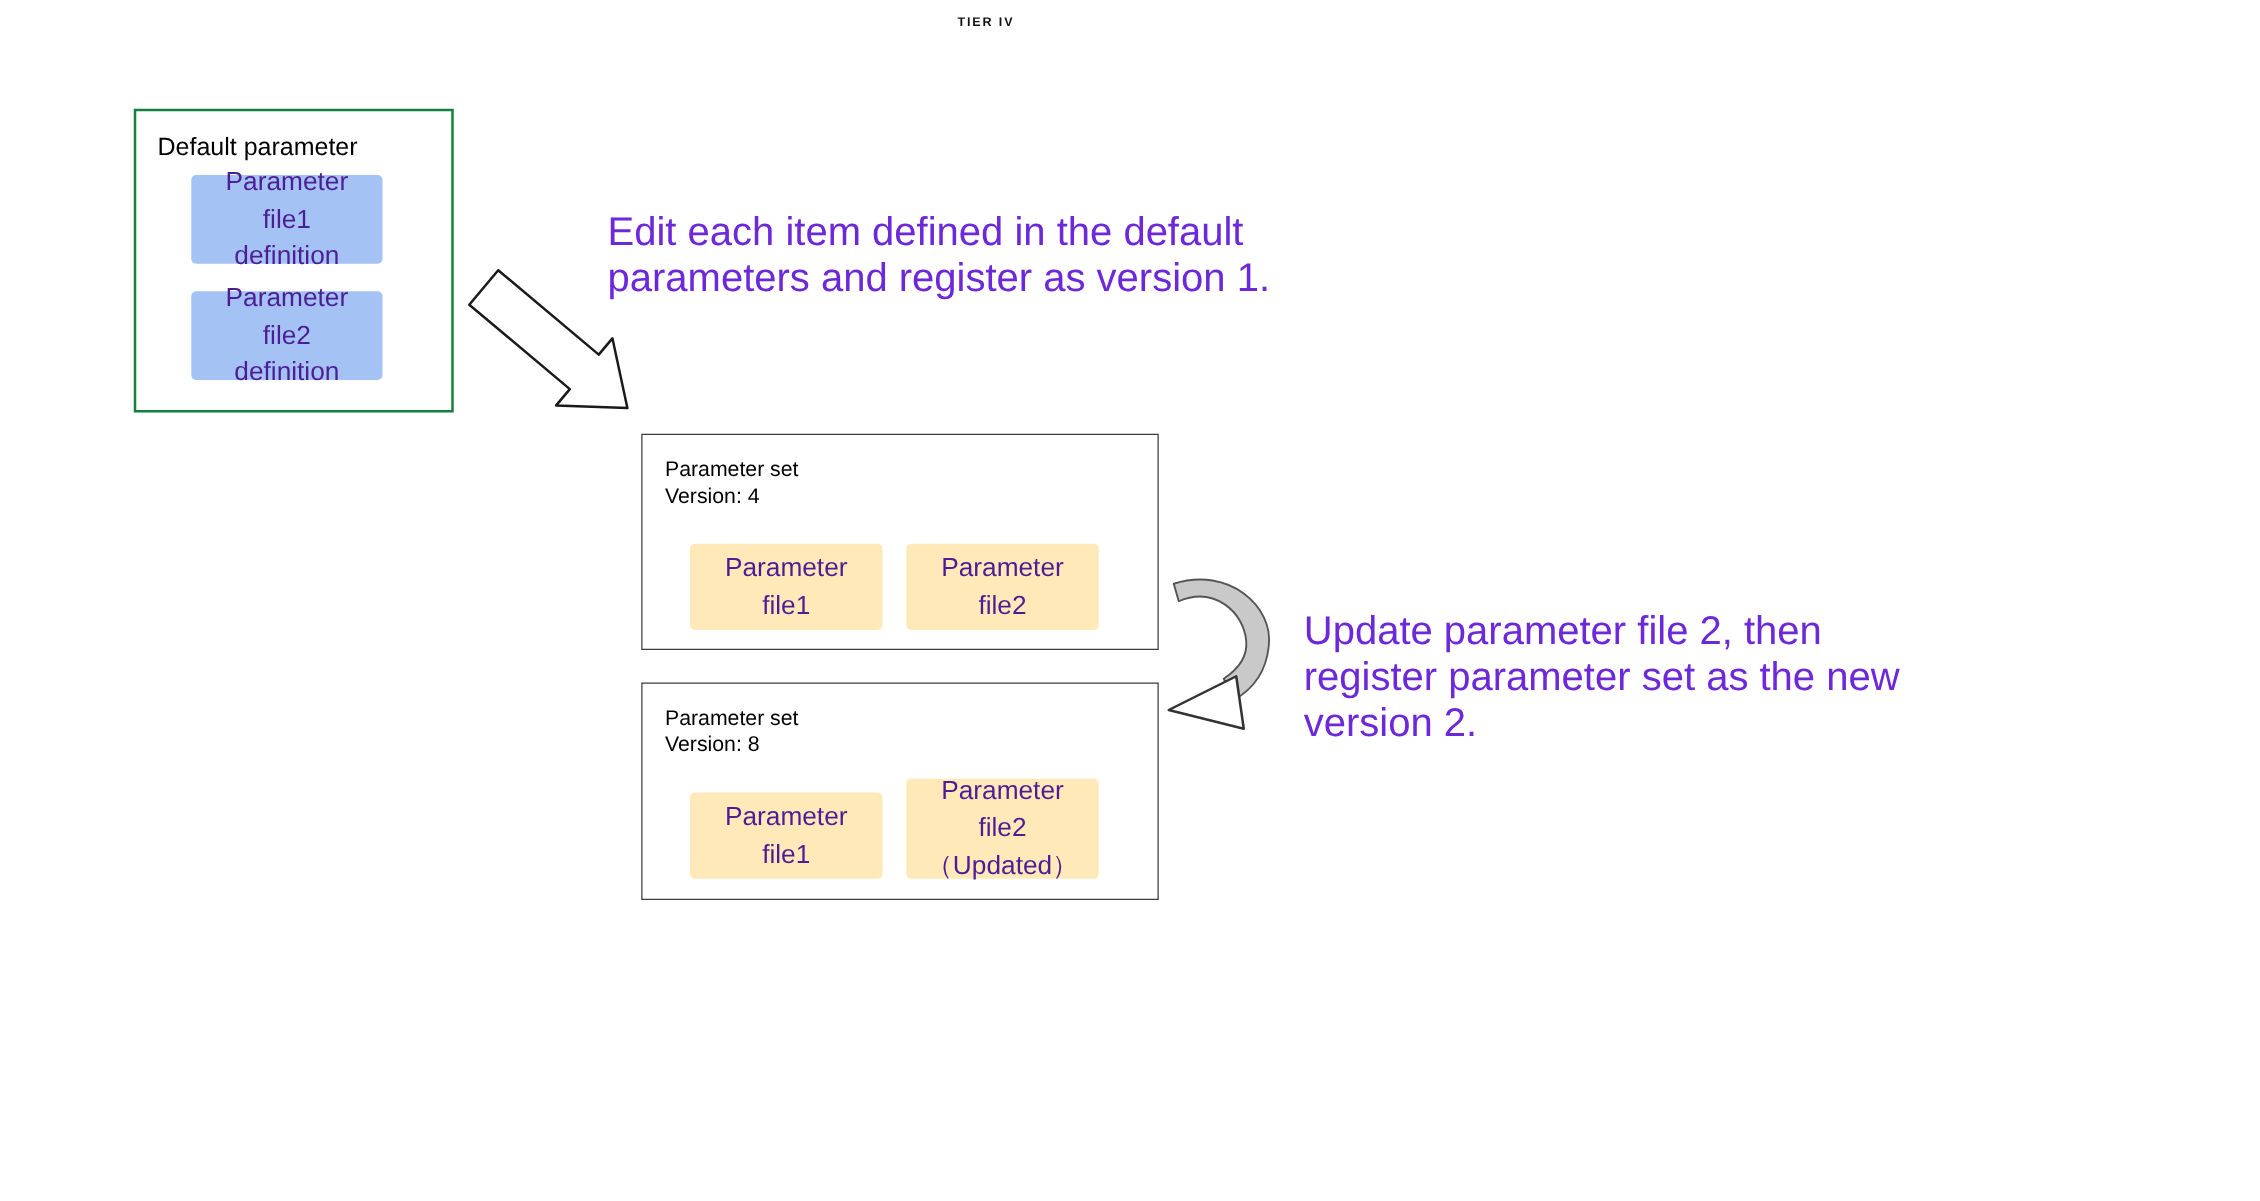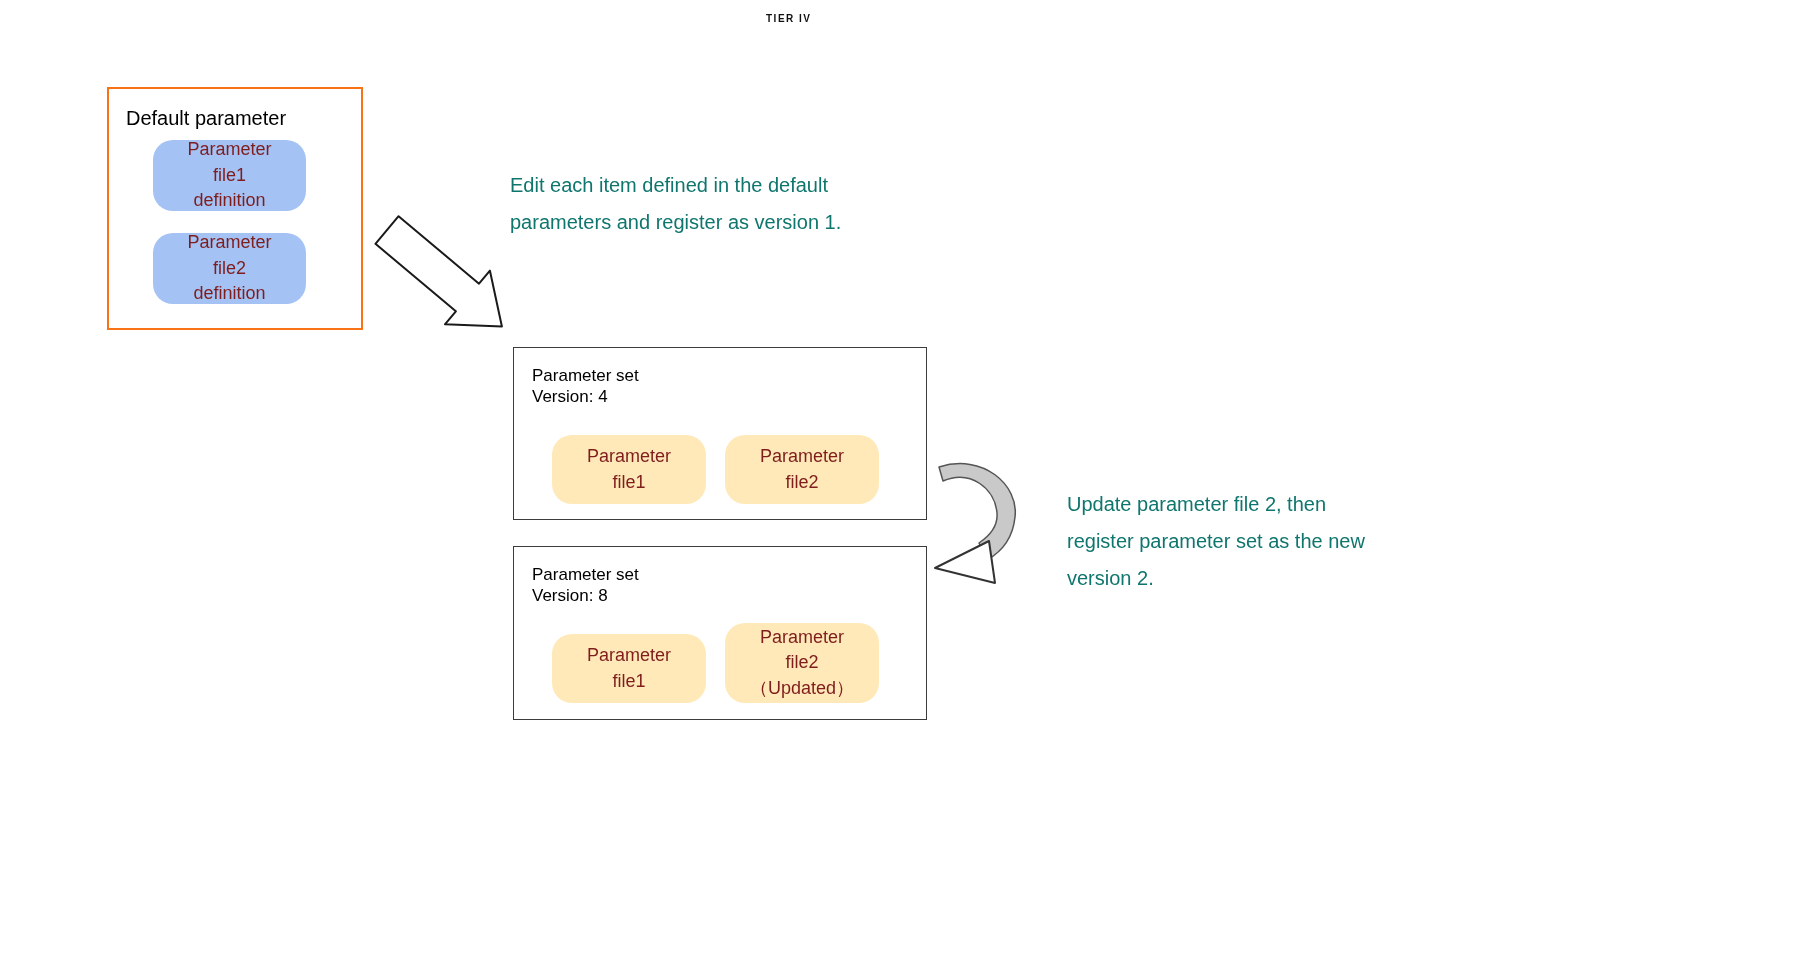--- a/index.html
+++ b/index.html
@@ -28,39 +28,39 @@
   .outer-box {
     position: absolute;
     background: #ffffff;
     box-sizing: border-box;
   }
   .default-box {
     left: 107px;
     top: 87px;
     width: 256px;
     height: 243px;
-    border: 2px solid #f97316;
+    border: 2px solid #15803d;
   }
   .box-title {
     position: absolute;
     left: 17px;
     top: 18px;
     font-size: 20px;
   }
   .pill {
     position: absolute;
-    border-radius: 20px;
+    border-radius: 4px;
     display: flex;
     align-items: center;
     justify-content: center;
     text-align: center;
-    font-size: 18px;
+    font-size: 21px;
     line-height: 1.42;
     white-space: pre-line;
-    color: #7f1d1d;
+    color: #4c1d95;
   }
   .pill-blue   { background: var(--blue-fill, #a4c2f4); }
   .pill-yellow { background: var(--yellow-fill, #ffe9b8); }
 
   .pill-def-1 { left: 44px; top: 51px;  width: 153px; height: 71px; }
   .pill-def-2 { left: 44px; top: 144px; width: 153px; height: 71px; }
 
   .vbox {
     width: 414px;
     border: 1.5px solid #3c3c3c;
@@ -77,25 +77,24 @@
   }
   .vbox-header span { display: block; }
 
   .pill-v1-f1 { left: 38px;  top: 87px; width: 154px; height: 69px; }
   .pill-v1-f2 { left: 211px; top: 87px; width: 154px; height: 69px; }
   .pill-v2-f1 { left: 38px;  top: 87px; width: 154px; height: 69px; }
   .pill-v2-f2 { left: 211px; top: 76px; width: 154px; height: 80px; }
 
   .annotation {
     position: absolute;
-    font-size: 20px;
+    font-size: 32px;
     line-height: 37px;
     white-space: pre-line;
-    color: #0f766e;
-    margin-left: 24px;
+    color: #6d28d9;
   }
   .annotation-1 { left: 486px;  top: 167px; }
   .annotation-2 { left: 1043px; top: 486px; }
 
   .block-arrow {
     position: absolute;
     left: 373px;
     top: 214px;
   }
   .curved-arrow {

